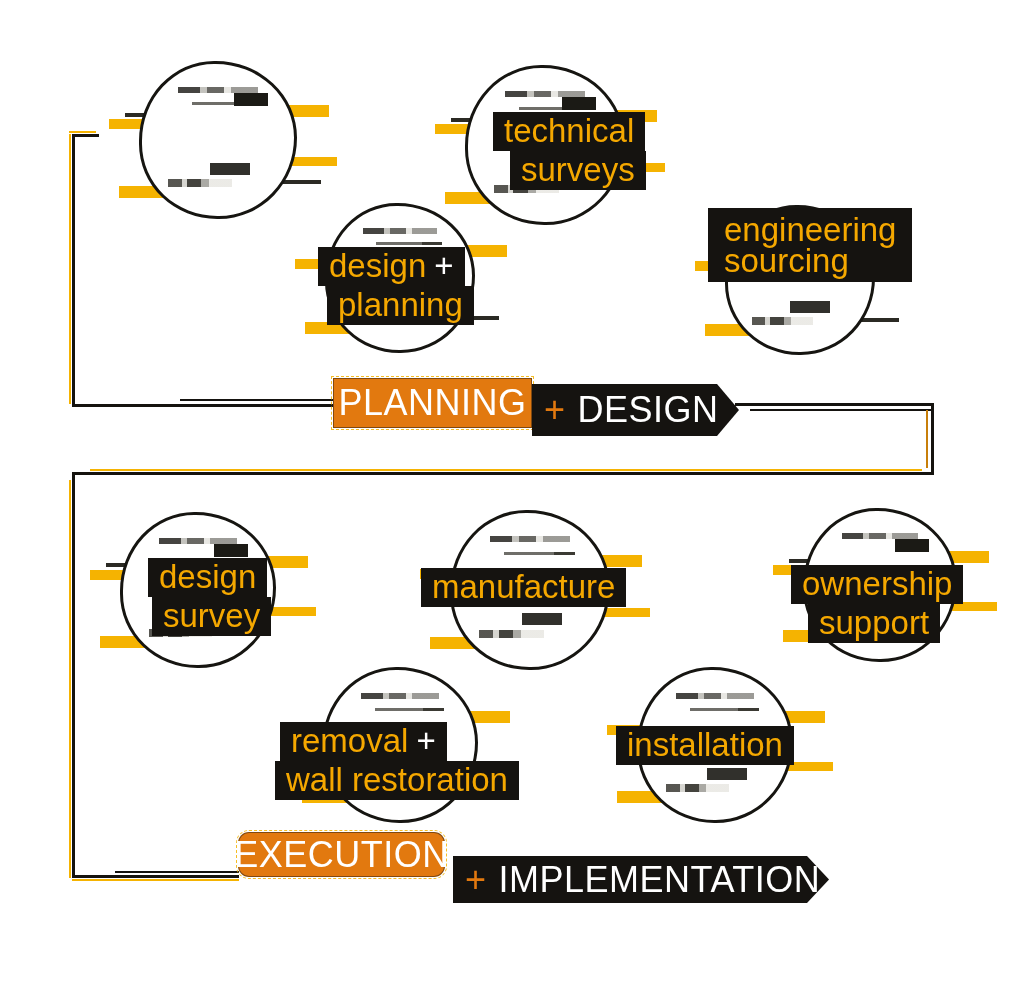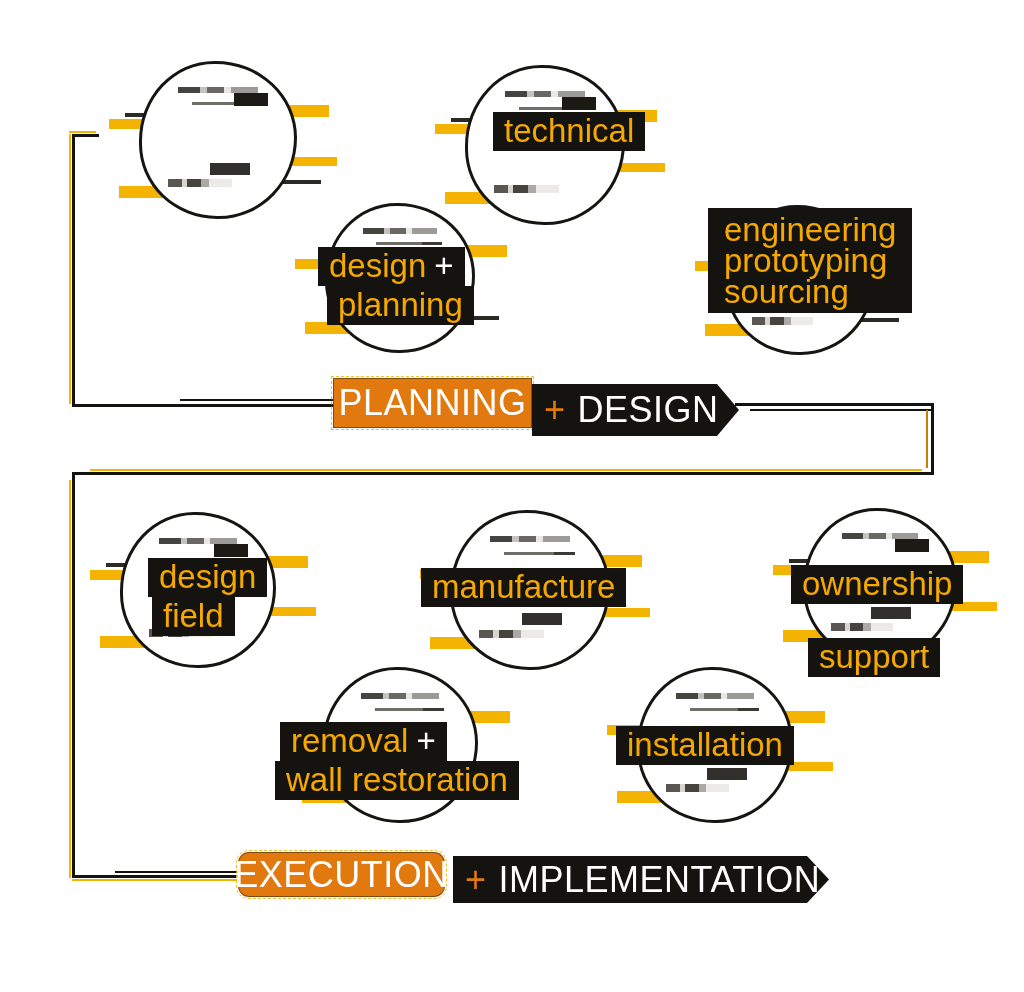--- a/index.html
+++ b/index.html
@@ -60,41 +60,41 @@
   .n6{left:450px;top:510px;width:160px;height:160px;}
   .n7{left:803px;top:508px;width:154px;height:154px;}
   .n8{left:322px;top:667px;width:156px;height:156px;}
   .n9{left:637px;top:667px;width:156px;height:156px;}
   .lab1{left:-11px;top:37px;} .lab1 .lline:nth-child(2){margin-left:-8px;}
   .lab2{left:28px;top:47px;}  .lab2 .lline:nth-child(2){margin-left:17px;}
   .lab3{left:-7px;top:44px;}  .lab3 .lline:nth-child(2){margin-left:9px;}
   .lab4{left:-17px;top:3px;}
   .lab5{left:28px;top:46px;}  .lab5 .lline:nth-child(2){margin-left:4px;}
   .lab6{left:-29px;top:58px;text-align:right;}
-  .lab7{left:-12px;top:57px;} .lab7 .lline:nth-child(2){margin-left:17px;margin-top:34px;}
+  .lab7{left:-12px;top:57px;} .lab7 .lline:nth-child(2){margin-left:17px;}
   .lab8{left:-42px;top:55px;} .lab8 .lline:nth-child(2){margin-left:-5px;text-align:right;}
   .lab9{left:-21px;top:59px;border-radius:15px;}
   
   .banner{position:absolute;z-index:3;font-size:36px;letter-spacing:.5px;color:#ffffff;}
   .banner-left{
     position:absolute;background:var(--accent-orange,#e2790f);
     display:flex;align-items:center;justify-content:center;box-sizing:border-box;
     outline:1px dashed rgba(245,179,1,.85);outline-offset:1px;
     border:1px solid rgba(45,35,20,.55);
   }
   .banner-right{
     position:absolute;background:var(--box-black,#151310);
     display:flex;align-items:center;box-sizing:border-box;padding-left:10px;
     clip-path:polygon(0 0,calc(100% - 22px) 0,100% 50%,calc(100% - 22px) 100%,0 100%);
     filter:drop-shadow(2px 2px 0 rgba(230,160,20,.5));
   }
   .banner-plus{color:var(--accent-orange,#e2790f);padding:0 12px 0 2px;}
   .b1 .banner-left{left:333px;top:378px;width:199px;height:50px;}
   .b1 .banner-right{left:532px;top:384px;width:207px;height:52px;}
-  .b2 .banner-left{left:238px;top:852px;width:207px;height:45px;border-radius:11px;}
+  .b2 .banner-left{left:238px;top:832px;width:207px;height:45px;border-radius:11px;}
   .b2 .banner-right{left:453px;top:856px;width:376px;height:47px;}
 </style>
 </head>
 <body>
 
 <div class="canvas">
 
   <div class="cline yellow" style="left:69px;top:131px;width:27px;height:2px;"></div>
   <div class="cline" style="left:72px;top:134px;width:27px;height:3px;"></div>
   <div class="cline yellow" style="left:69px;top:134px;width:2px;height:270px;"></div>
@@ -137,20 +137,21 @@
     <div class="gb gb4"></div>
     <div class="gbd gbd1"></div>
     <div class="circle">
       <div class="ns ns1"></div>
       <div class="ns ns2"></div>
       <div class="ns ns3"></div>
       <div class="frag frag1"></div>
     </div>
     <div class="label lab2">
       <div class="lline"><span>technical</span></div>
+      <div class="lline"><span>surveys</span></div>
     </div>
   </div>
 
   <div class="node n3">
     <div class="gb gb1"></div>
     <div class="gb gb2"></div>
     <div class="gb gb4"></div>
     <div class="gbd gbd2"></div>
     <div class="circle">
       <div class="ns ns1"></div>
@@ -166,39 +167,38 @@
   <div class="node n4">
     <div class="gb gb1"></div>
     <div class="gb gb4"></div>
     <div class="gbd gbd2"></div>
     <div class="circle">
       <div class="ns ns3"></div>
       <div class="frag frag2"></div>
     </div>
     <div class="label lab4 lab-stack">
       <div class="lline"><span>engineering</span></div>
-      <div class="lline"><span>prototyping</span></div>
       <div class="lline"><span>sourcing</span></div>
     </div>
   </div>
 
   <div class="node n5">
     <div class="gb gb1"></div>
     <div class="gb gb2"></div>
     <div class="gb gb3"></div>
     <div class="gb gb4"></div>
     <div class="gbd gbd1"></div>
     <div class="circle">
       <div class="ns ns1"></div>
       <div class="ns ns3"></div>
       <div class="frag frag1"></div>
     </div>
     <div class="label lab5">
       <div class="lline"><span>design</span></div>
-      <div class="lline"><span>field</span></div>
+      <div class="lline"><span>survey</span></div>
     </div>
   </div>
 
   <div class="node n6">
     <div class="gb gb1"></div>
     <div class="gb gb2"></div>
     <div class="gb gb3"></div>
     <div class="gb gb4"></div>
     <div class="circle">
       <div class="ns ns1"></div>

